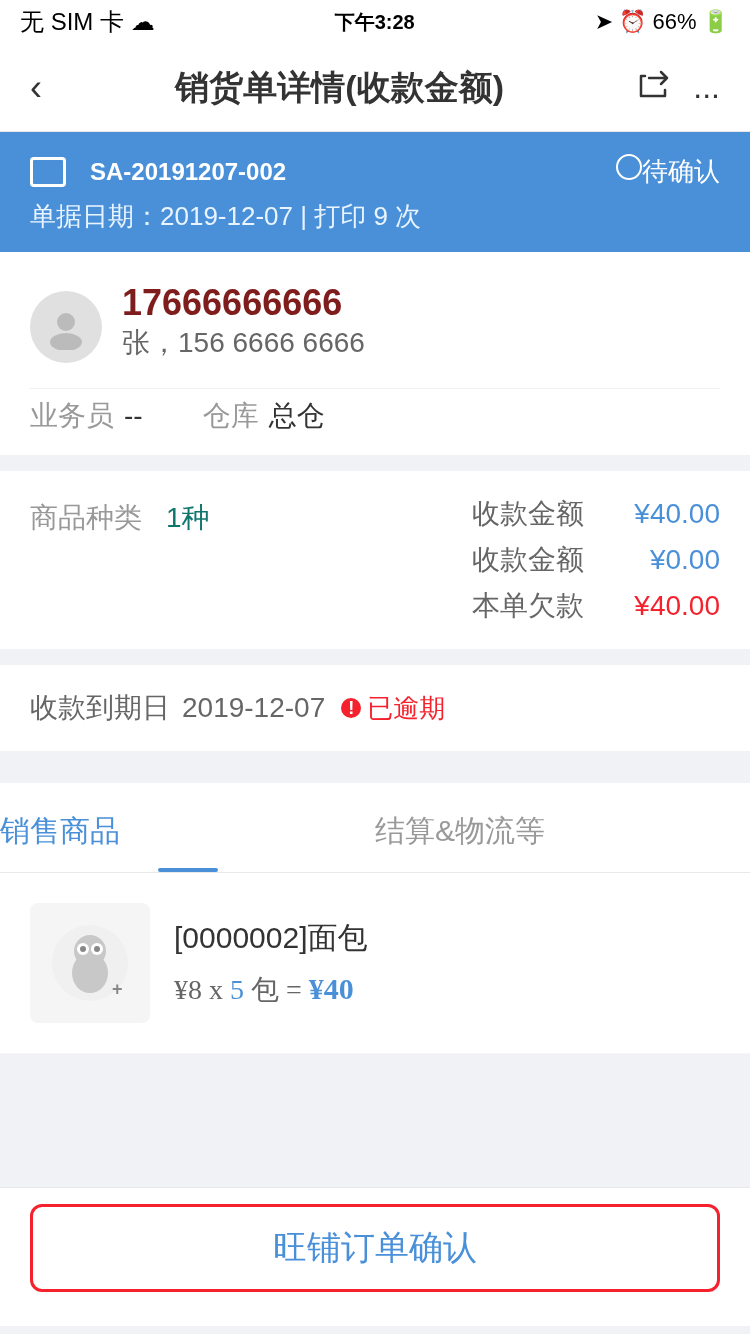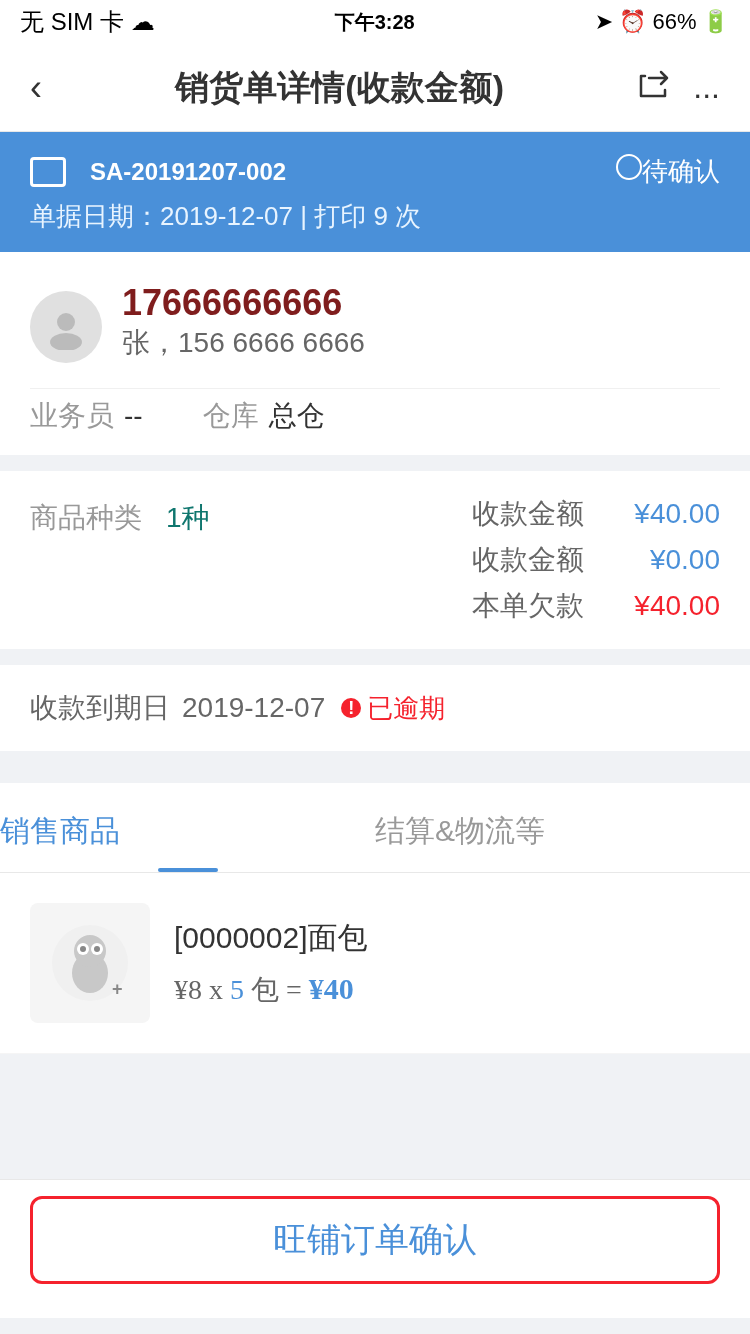--- a/index.html
+++ b/index.html
@@ -285,21 +285,21 @@
     
     .bottom-space {
       background: #f0f2f5;
       flex: 1;
       min-height: 200px;
     }
 
     
     .bottom-button-area {
       position: fixed;
-      bottom: 16px;
+      bottom: 8px;
       left: 0;
       width: 750px;
       background: #fff;
       padding: 16px 30px 34px 30px;
       border-top: 1px solid #e8e8e8;
     }
     .confirm-button {
       width: 100%;
       height: 88px;
       border: 3px solid #f5222d;

